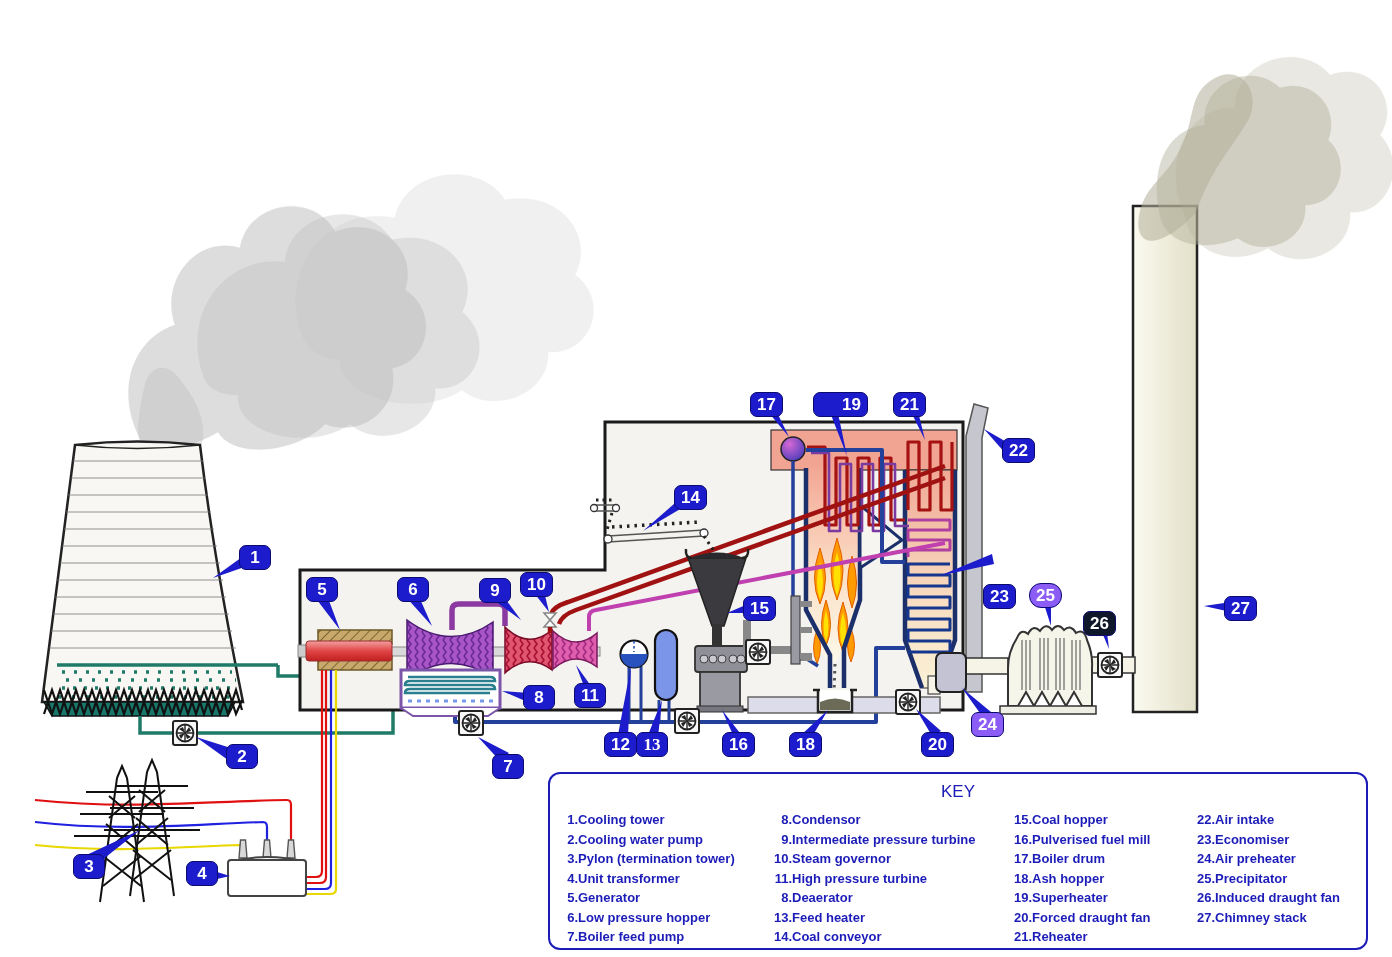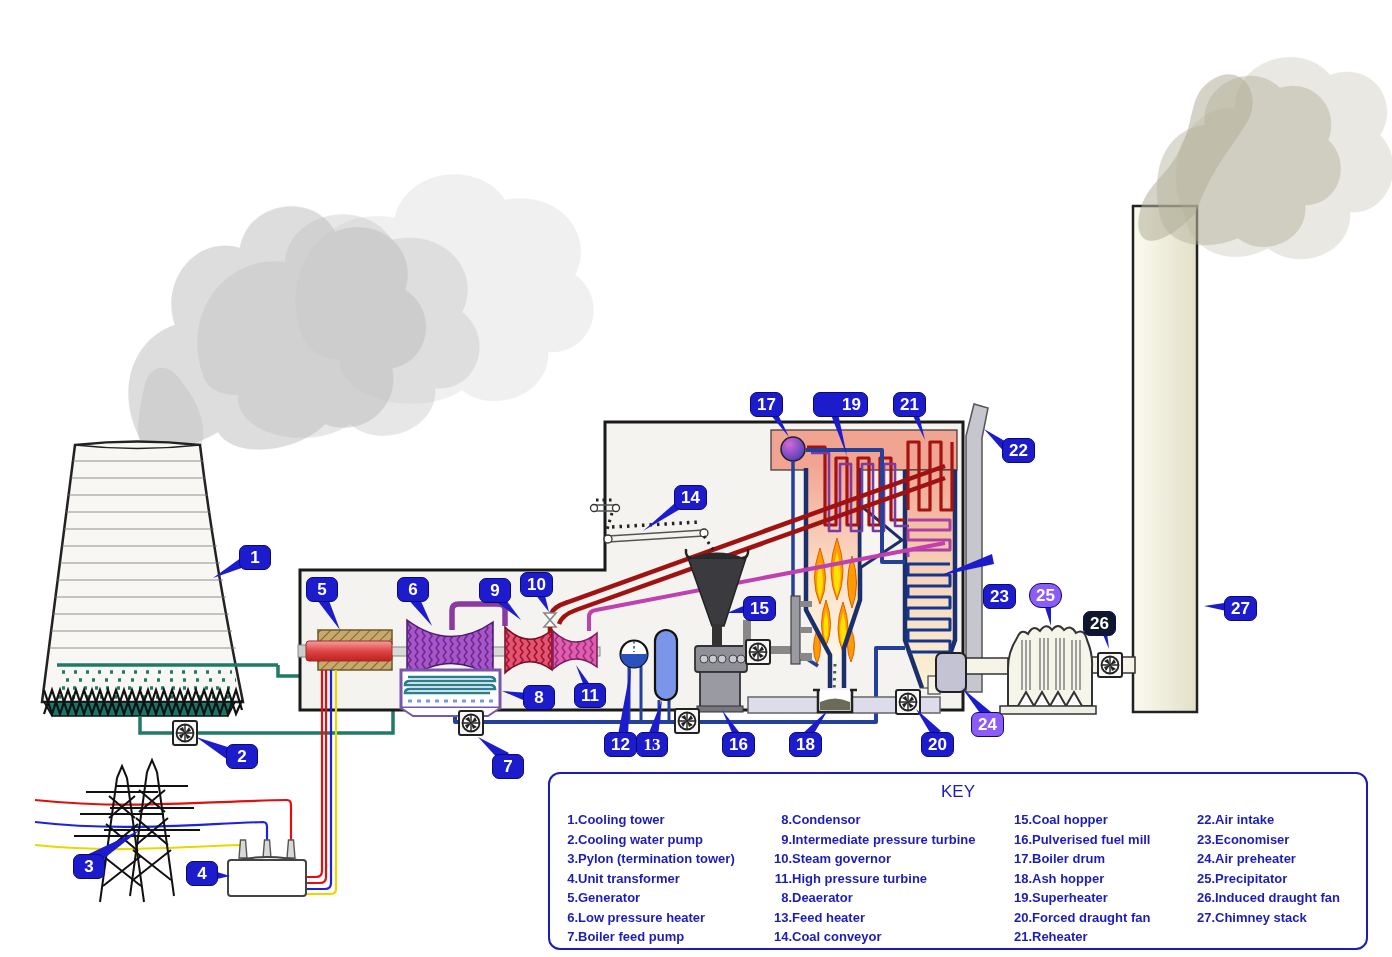--- a/index.html
+++ b/index.html
@@ -416,21 +416,21 @@
     <div class="krow">
           <span class="knum">4.</span>
           <span class="kname">Unit transformer</span>
         </div>
     <div class="krow">
           <span class="knum">5.</span>
           <span class="kname">Generator</span>
         </div>
     <div class="krow">
           <span class="knum">6.</span>
-          <span class="kname">Low pressure heater</span>
+          <span class="kname">Low pressure hopper</span>
         </div>
     <div class="krow">
           <span class="knum">7.</span>
           <span class="kname">Boiler feed pump</span>
         </div>
   </div>
   <div class="kcol c2">
     <div class="krow">
           <span class="knum">8.</span>
           <span class="kname">Condensor</span>

